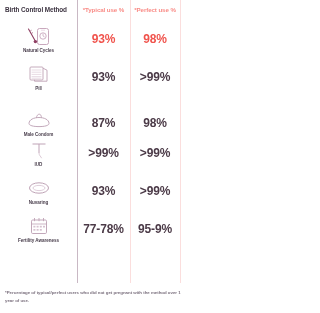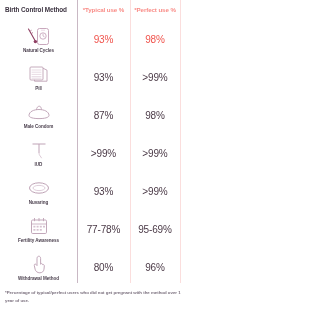--- a/index.html
+++ b/index.html
@@ -52,21 +52,21 @@
   .icon-box {
     height:21px; width:30px;
     display:flex; align-items:center; justify-content:center;
   }
   .method-label {
     font-size:4.6px; font-weight:bold; color:#4a3f4d;
     text-align:center; letter-spacing:-0.05px;
   }
   .cell-val {
     height:38px; display:flex; align-items:center; justify-content:center;
-    font-size:10px; font-weight:normal; letter-spacing:-0.15px;
+    font-size:12px; font-weight:bold; letter-spacing:-0.15px;
   }
   .cell-typ { width:53px; }
   .cell-per { width:50px; }
 
   .r-red   { color:#f0534c; }
   .r-dark  { color:#4b3a47; }
 
   
   #footnote {
     position:absolute; left:5px; top:289px; width:176px;
@@ -126,21 +126,21 @@
             <line x1="4.6" y1="13.2" x2="14.4" y2="13.2"></line>
           </g>
         </svg>
       </div>
       <div class="method-label">Pill</div>
     </div>
     <div class="cell-val cell-typ r-dark">93%</div>
     <div class="cell-val cell-per r-dark">&gt;99%</div>
   </div>
 
-  <div class="row" style="top:96px;">
+  <div class="row" style="top:104px;">
     <div class="cell-method">
       <div class="icon-box">
         <svg width="26" height="15" viewBox="0 0 26 15">
           <path d="M3 10.5 C3 6.5, 8 4.5, 13 4.5 C18 4.5, 23 6.5, 23 10.5 C23 12.6, 18.5 13.6, 13 13.6 C7.5 13.6, 3 12.6, 3 10.5 Z" fill="none" stroke="#bfa3b6" stroke-width="0.95"></path>
           <path d="M10.5 5 C10.5 2.6, 12 1.2, 13.2 1.2 C14.4 1.2, 15.6 2.4, 15.3 4.8" fill="none" stroke="#bfa3b6" stroke-width="0.9"></path>
         </svg>
       </div>
       <div class="method-label">Male Condom</div>
     </div>
     <div class="cell-val cell-typ r-dark">87%</div>
@@ -192,37 +192,19 @@
             <rect x="14" y="8.8" width="2" height="1.7"></rect>
             <rect x="4.4" y="12" width="2" height="1.7"></rect>
             <rect x="7.6" y="12" width="2" height="1.7"></rect>
             <rect x="10.8" y="12" width="2" height="1.7"></rect>
           </g>
         </svg>
       </div>
       <div class="method-label">Fertility Awareness</div>
     </div>
     <div class="cell-val cell-typ r-dark">77-78%</div>
-    <div class="cell-val cell-per r-dark">95-69%</div>
-  </div>
-
-  <div class="row" style="top:248px;">
-    <div class="cell-method">
-      <div class="icon-box">
-        <svg width="16" height="19" viewBox="0 0 16 19">
-          <path d="M7.8 1.2 C9.2 1.2, 9.6 2.4, 9.6 3.6 L9.6 9.2
-                   C10.2 8.2, 11.4 8.4, 11.6 9.6
-                   C12.4 9.2, 13.4 9.8, 13.3 11
-                   L13 14.2 C12.7 16.6, 11 17.8, 8.8 17.8
-                   C6.4 17.8, 4.6 16.4, 4.1 14.2
-                   L3.3 10.6 C3 9.3, 4.2 8.6, 5 9.4
-                   L6 10.6 L6 3.6 C6 2.4, 6.5 1.2, 7.8 1.2 Z" fill="none" stroke="#bfa3b6" stroke-width="0.95" stroke-linejoin="round"></path>
-        </svg>
-      </div>
-      <div class="method-label">Withdrawal Method</div>
-    </div>
-    <div class="cell-val cell-typ r-dark">80%</div>
-    <div class="cell-val cell-per r-dark">96%</div>
-  </div>
+    <div class="cell-val cell-per r-dark">95-9%</div>
+  </div>
+
 
   <div id="footnote">*Percentage of typical/perfect users who did not get pregnant with the method over 1 year of use.</div>
 
 </div>
 
 </body></html>

